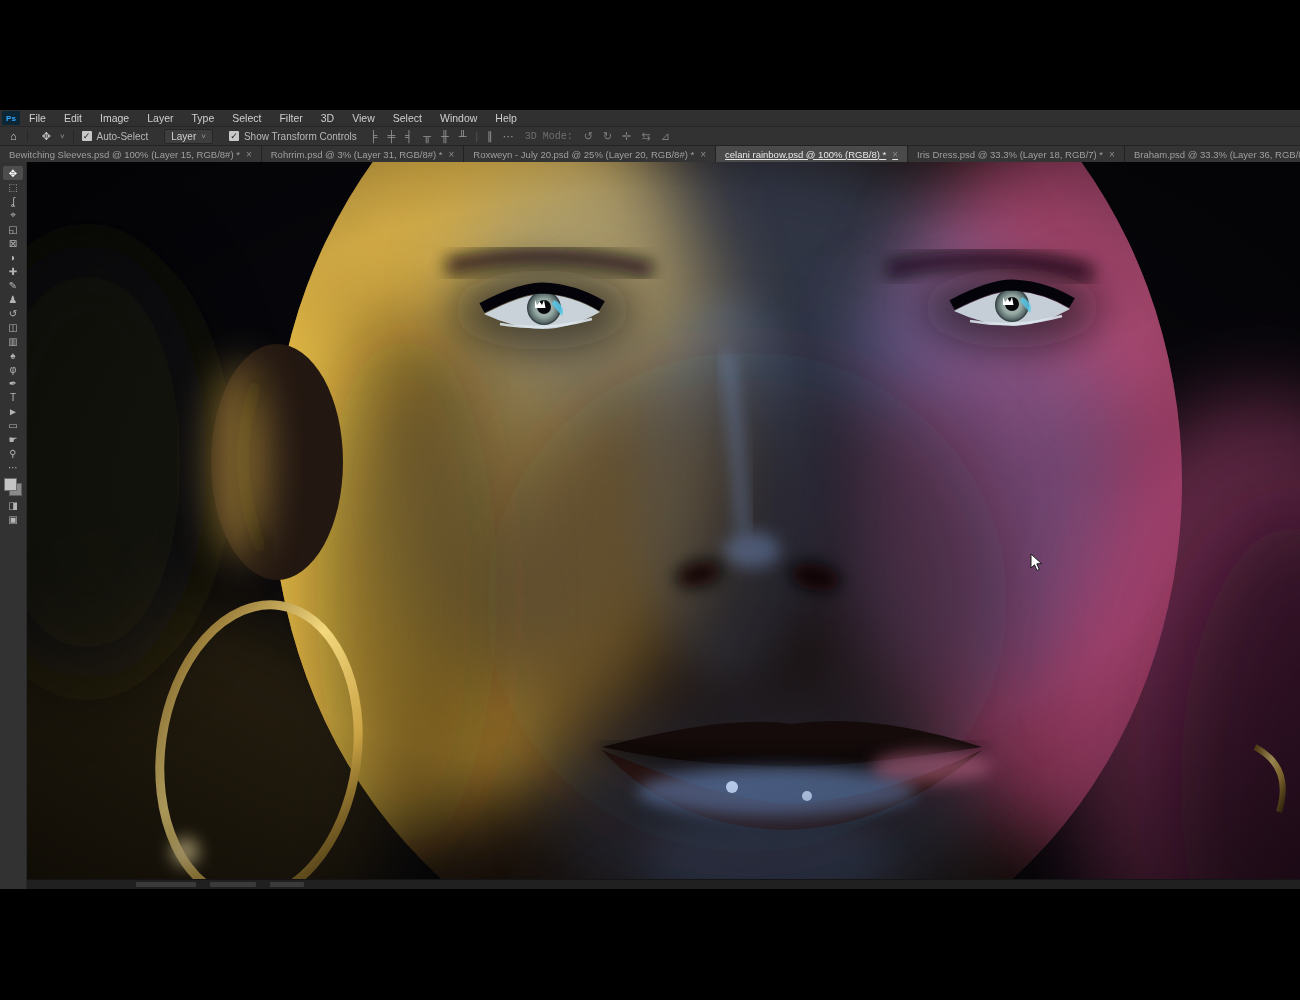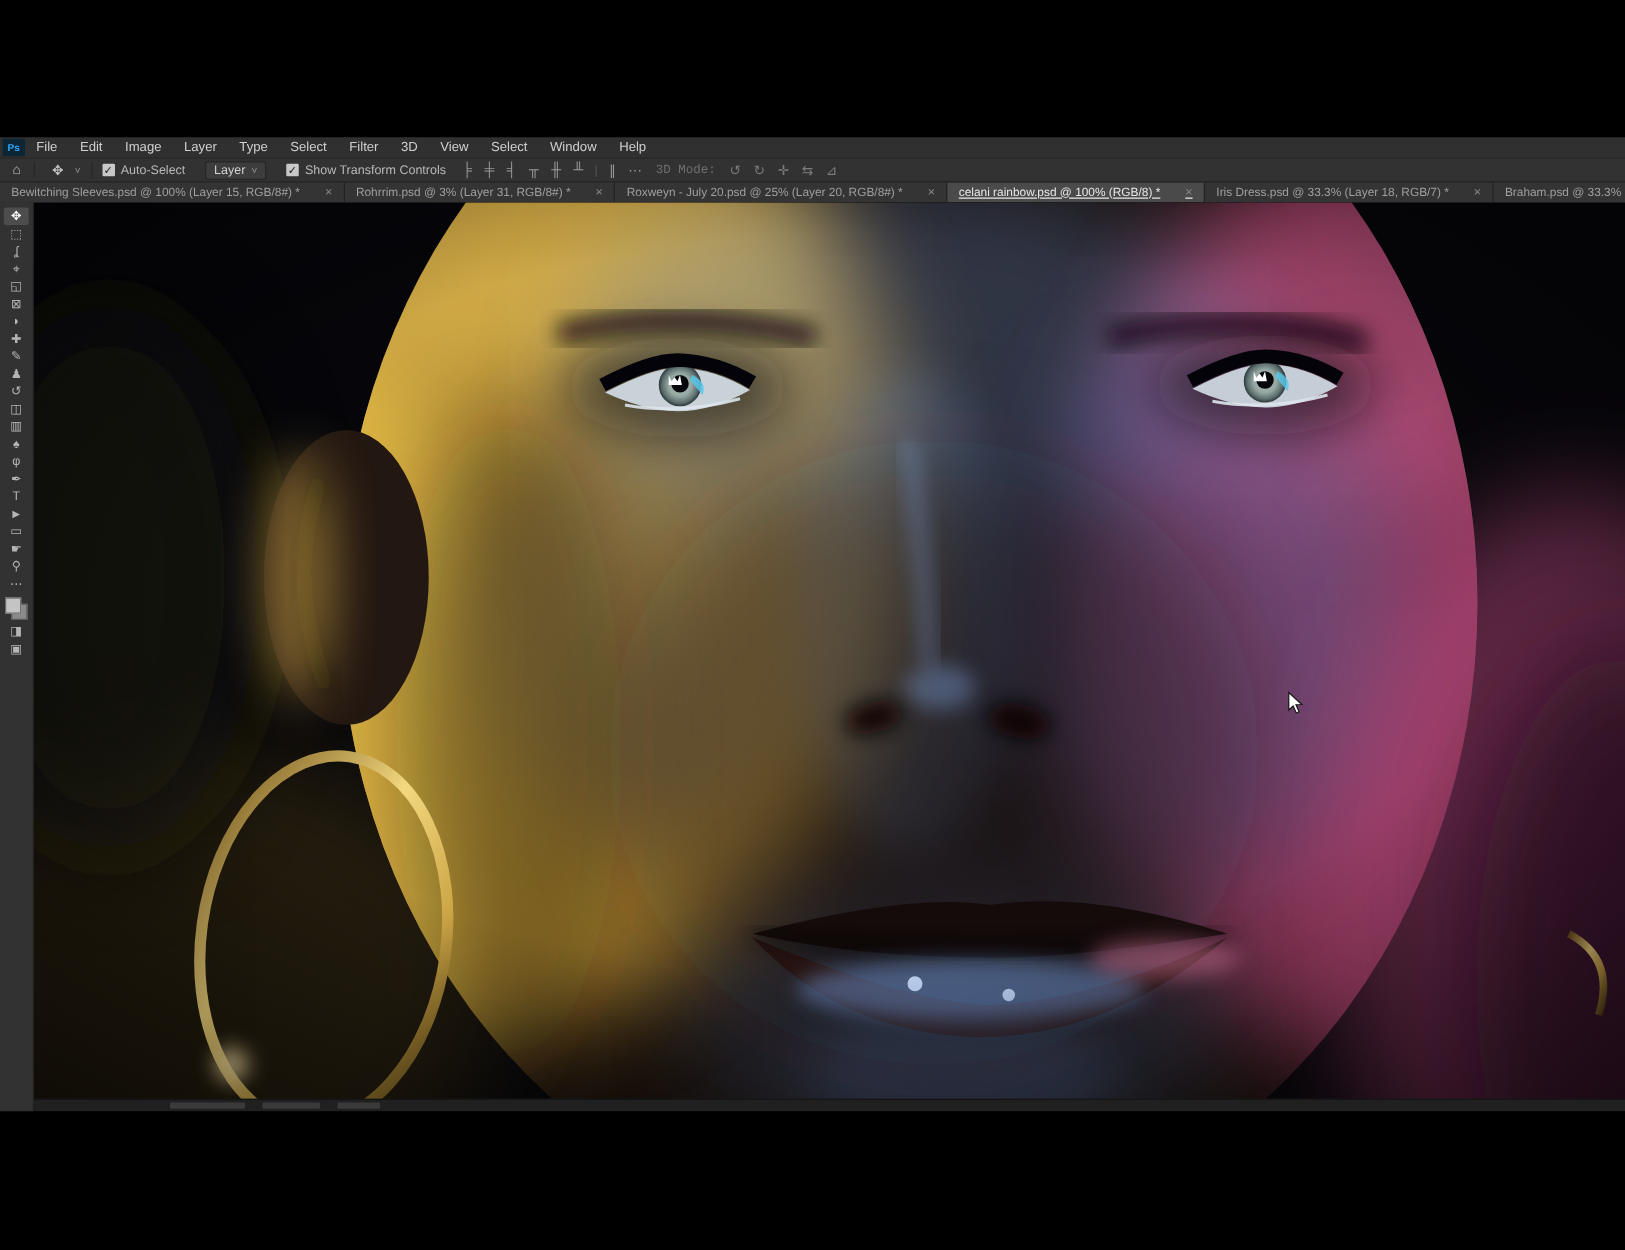--- a/index.html
+++ b/index.html
@@ -25,21 +25,21 @@
   .opt-group{display:flex;align-items:center;padding:0 8px;white-space:nowrap;}
   .dropdown{display:flex;align-items:center;gap:5px;background:#3d3d3d;border:1px solid #262626;border-radius:2px;
             padding:1px 6px;margin:0 8px;color:#d0d0d0;}
   .align-ic{color:#9a9a9a;font-size:11px;padding:0 5px;}
   .sep{color:#555;padding:0 4px;}
   .dim-label{color:#6f6f6f;padding:0 6px;font-family:Liberation Mono, monospace;}
   .mode-ic{color:#7c7c7c;font-size:11px;padding:0 5px;}
 
   
   .tabbar{height:16px;display:flex;align-items:stretch;background:#262626;overflow:hidden;}
-  .tab{display:flex;align-items:center;gap:20px;padding:0 9px;background:#343434;border-right:1px solid #222;
+  .tab{display:flex;align-items:center;gap:6px;padding:0 9px;background:#343434;border-right:1px solid #222;
        color:#9f9f9f;font-size:9.5px;white-space:nowrap;flex:0 0 auto;}
   .tab.active{background:#4a4a4a;color:#e8e8e8;text-decoration:underline;}
   .tab .close{color:#8a8a8a;font-size:10px;}
 
   
   .main{position:relative;display:flex;height:727px;}
   .toolbar{width:26px;background:#323232;border-right:1px solid #282828;display:flex;flex-direction:column;
            align-items:center;padding-top:4px;flex:0 0 auto;}
   .tool{width:20px;height:14px;display:flex;align-items:center;justify-content:center;color:#b4b4b4;font-size:10px;
         border-radius:2px;}

